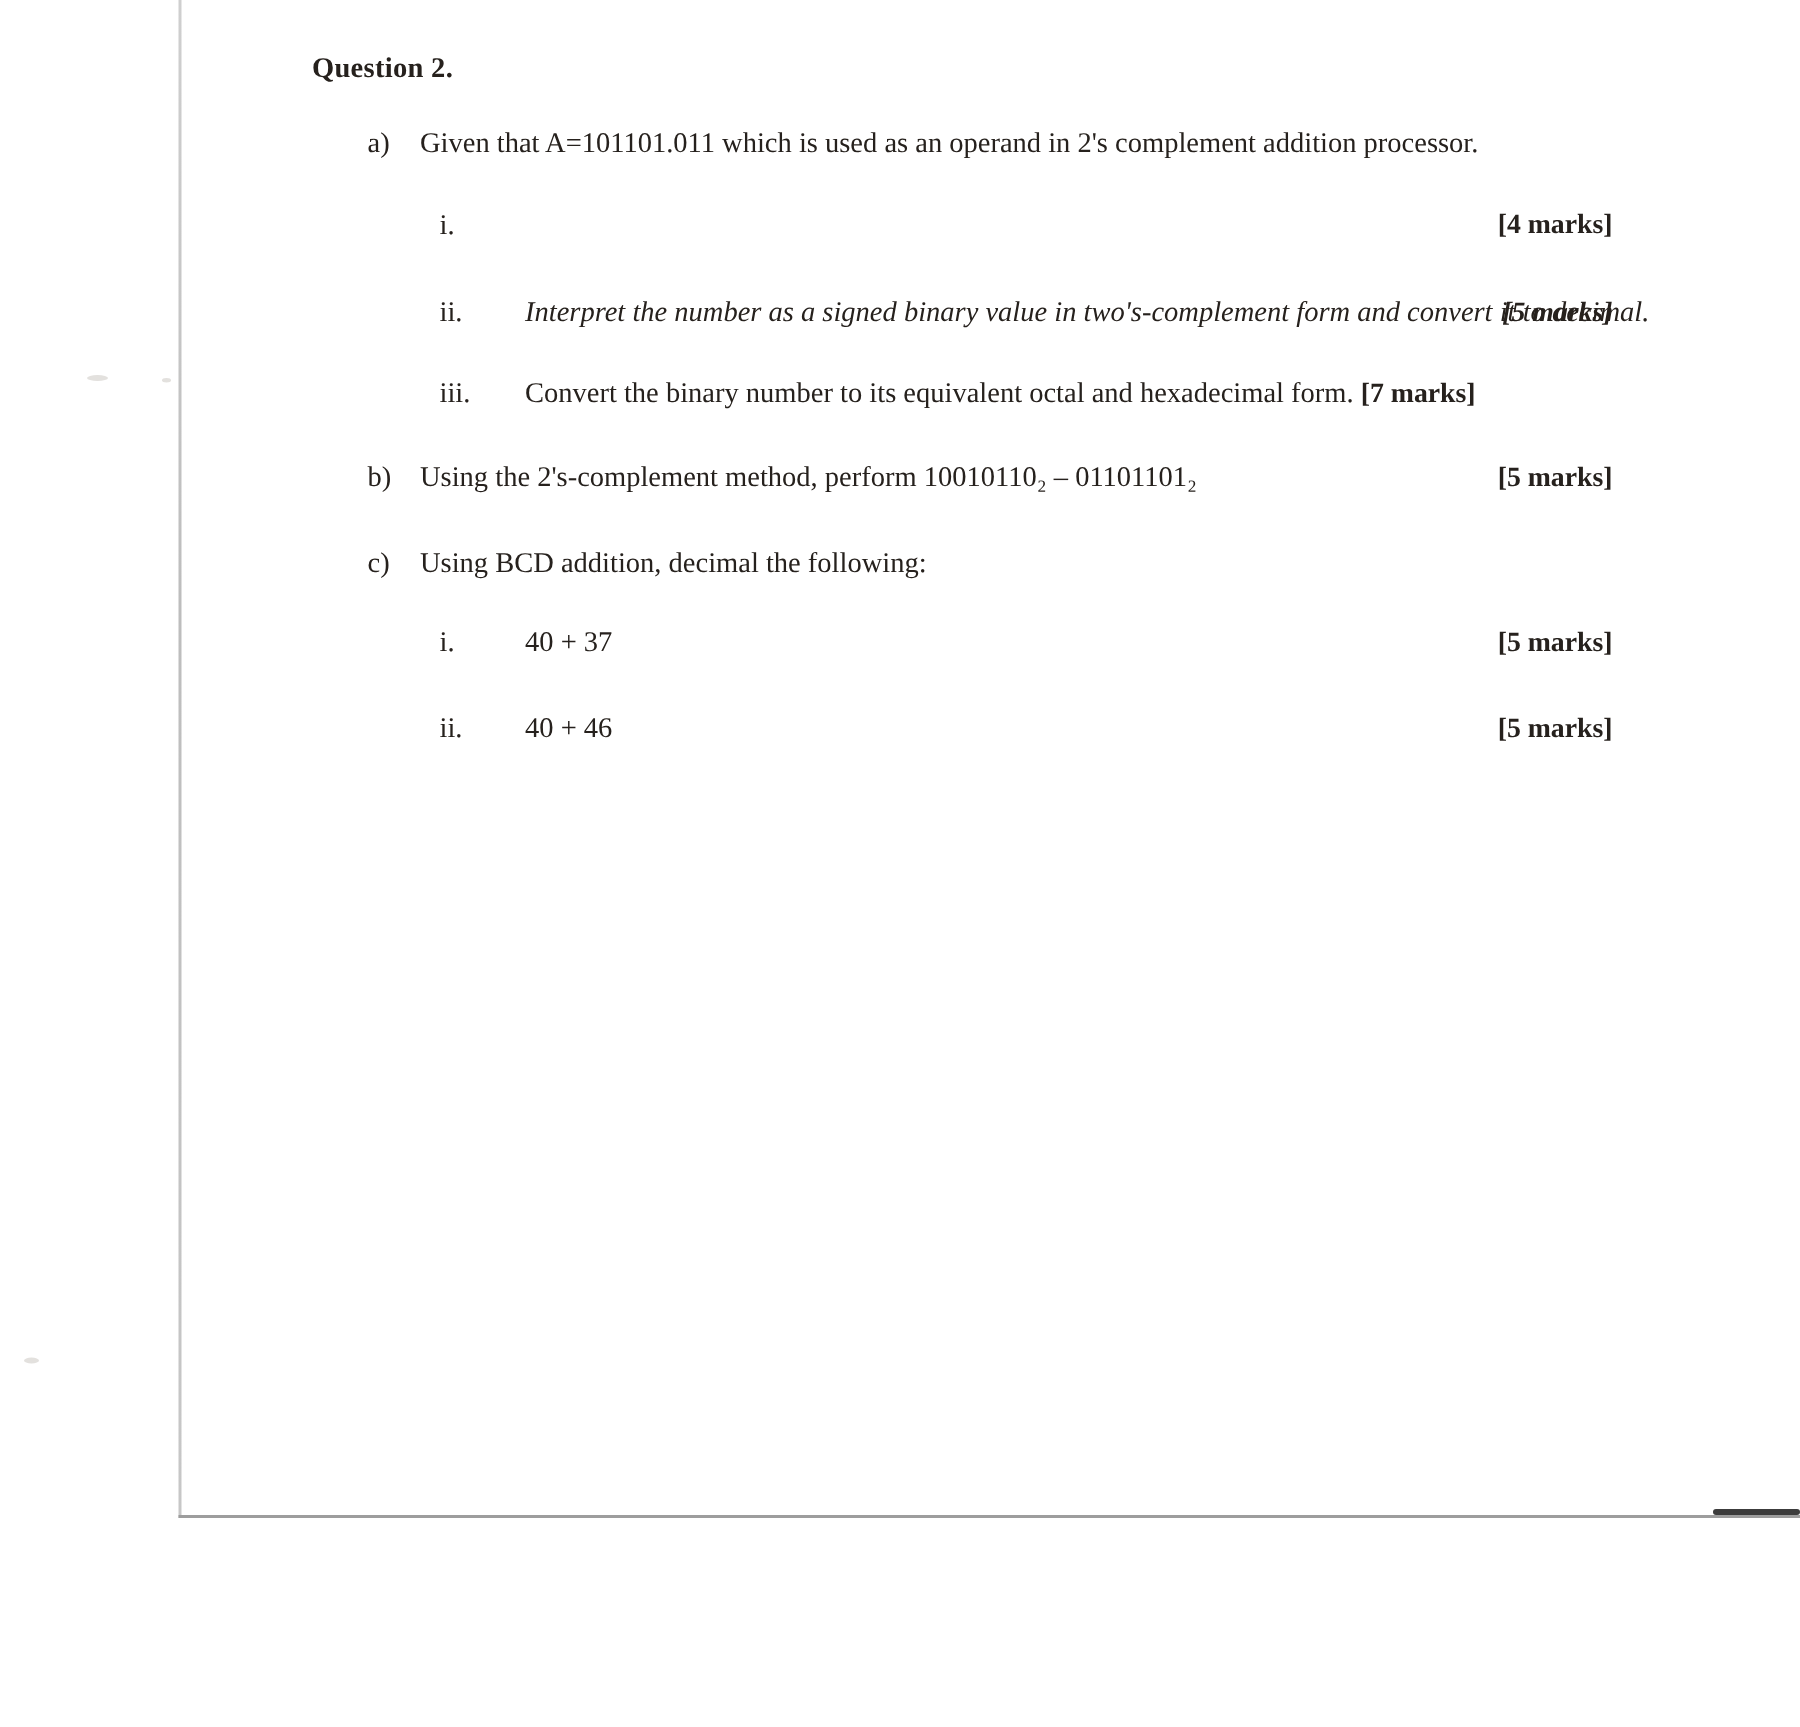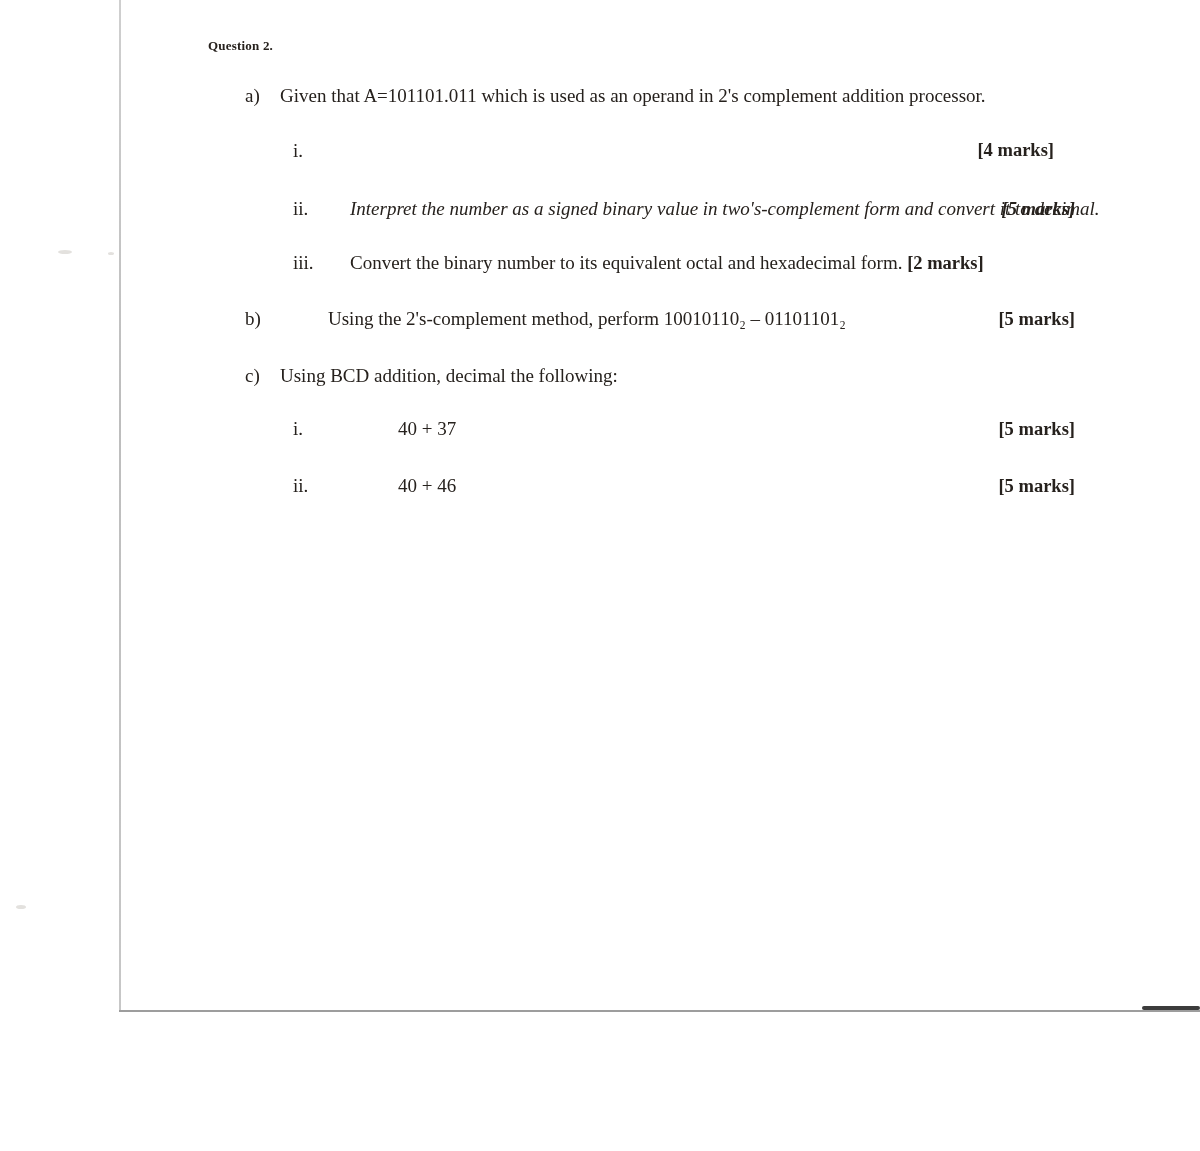--- a/index.html
+++ b/index.html
@@ -28,38 +28,38 @@
   .speck1 { left:58px; top:250px; width:14px; height:4px; }
   .speck2 { left:16px; top:905px; width:10px; height:4px; }
   .speck3 { left:108px; top:252px; width:6px; height:3px; }
 
   
   .content {
     position:absolute; left:208px; top:33px; width:912px;
     font-size:19px; line-height:42px;
     text-rendering:optimizeLegibility;
   }
-  .title { font-weight:bold; font-size:13px; line-height:26px; margin-bottom:16px; letter-spacing:0.2px; }
+  .title { font-weight:bold; font-size:19px; line-height:26px; margin-bottom:16px; letter-spacing:0.2px; }
 
   .part { display:flex; margin-left:37px; }
   .plabel { width:35px; flex:0 0 35px; }
   .pbody  { flex:1; }
 
   .subitem { display:flex; margin-left:85px; }
   .slabel { width:57px; flex:0 0 57px; }
   .sbody  { flex:1; }
 
   p { margin:0; }
   .just { text-align:justify; }
   .rel { position:relative;font-style:italic; }
 
   .marks { font-weight:bold; font-size:18.5px; white-space:nowrap; }
-  .marksline { text-align:right; margin-right:66px; line-height:40px; }
+  .marksline { text-align:right; margin-right:45px; line-height:40px; }
   .abs-br { position:absolute; right:45px; bottom:0; }
-  .row { display:flex; justify-content:space-between; align-items:baseline;margin-left:48px; }
+  .row { display:flex; justify-content:space-between; align-items:baseline; }
   .mr45 { margin-right:45px; }
 
   .mt-a1 { margin-top:13px; }
   .mt-a2 { margin-top:16px; }
   .mt-a3 { margin-top:12px;justify-content:flex-end; }
   .mt-b  { margin-top:14px; }
   .mt-c  { margin-top:15px; }
   .mt-c1 { margin-top:11px; }
   .mt-c2 { margin-top:15px; }
 </style>
@@ -101,21 +101,21 @@
         <p class="just">Interpret the number as a signed binary value in two's-complement form and convert it to decimal.</p>
         <span class="marks abs-br">[5 marks]</span>
       </div>
     </div>
 
     <div class="subitem mt-a3">
       <div class="slabel">iii.</div>
       <div class="sbody">
         <p>
           <span>Convert the binary number to its equivalent octal and hexadecimal form.</span>
-          <span class="marks">[2 marks]</span>
+          <span class="marks">[7 marks]</span>
         </p>
       </div>
     </div>
 
     <div class="part mt-b">
       <div class="plabel">b)</div>
       <div class="pbody row">
         <span>Using the 2's-complement method, perform 10010110₂ – 01101101₂</span>
         <span class="marks mr45">[5 marks]</span>
       </div>

